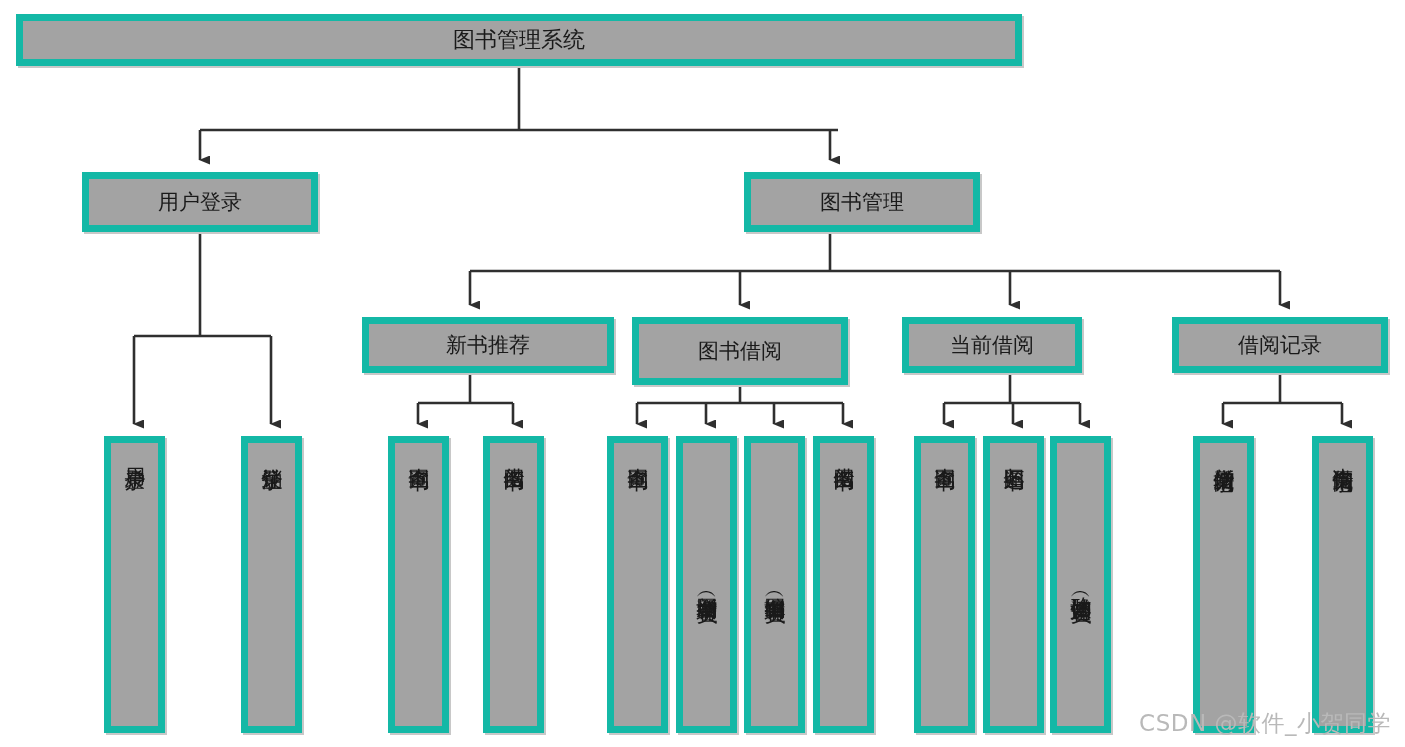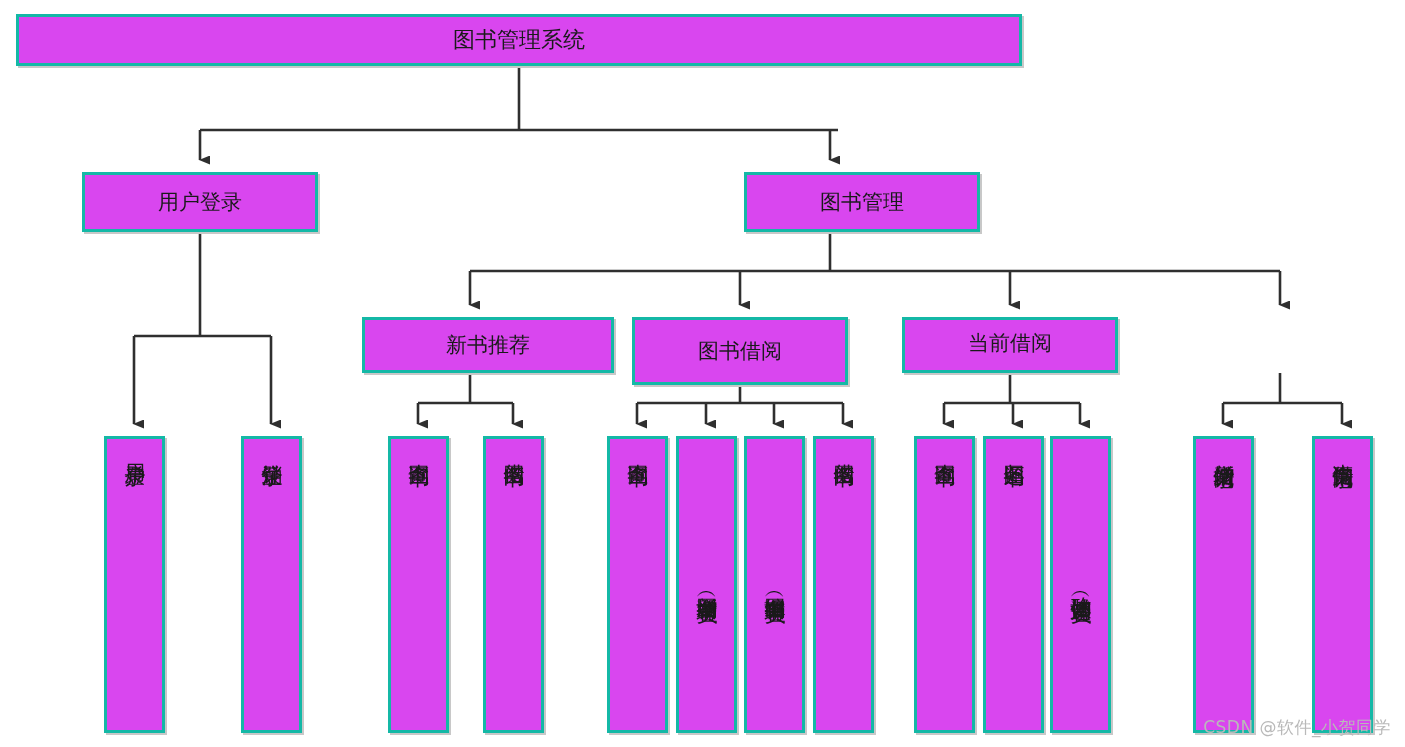--- a/index.html
+++ b/index.html
@@ -20,22 +20,22 @@
   #edge-layer {
     position: absolute;
     left: 0;
     top: 0;
     width: 1405px;
     height: 747px;
   }
   .node {
     position: absolute;
     box-sizing: border-box;
-    background: #d946ef;
-    border: 3px solid #14b8a6;
+    background: #a3a3a3;
+    border: 7px solid #14b8a6;
     box-shadow: 2px 2px 0 0 #c8c8c8;
     display: flex;
     align-items: center;
     justify-content: center;
     color: #1a1a1a;
   }
   .node .label {
     display: block;
     text-align: center;
     line-height: 1.18;
@@ -61,21 +61,21 @@
   }
   
   .node.vertical.centered {
     align-items: center;
     padding-top: 0;
   }
   #watermark {
     position: absolute;
     right: 14px;
     bottom: 8px;
-    font-size: 17px;
+    font-size: 23px;
     color: #b9b9b9;
     white-space: nowrap;
     letter-spacing: 0.5px;
   }
 </style>
 </head>
 <body>
 
 <div id="diagram-root">
 
@@ -140,22 +140,25 @@
   <div class="node horizontal" id="node-l1-1" style="left: 712px; top: 172px; width: 236px; height: 60px; margin-left: 32px;">
     <span class="label">图书管理</span>
   </div>
 
   <div class="node horizontal" id="node-l2-0" style="left: 362px; top: 317px; width: 252px; height: 56px;">
     <span class="label">新书推荐</span>
   </div>
   <div class="node horizontal" id="node-l2-1" style="left: 632px; top: 317px; width: 216px; height: 68px;">
     <span class="label">图书借阅</span>
   </div>
-  <div class="node horizontal" id="node-l2-2" style="left: 902px; top: 317px; width: 216px; height: 56px; font-family: Liberation Mono, monospace;">
+  <div class="node horizontal" id="node-l2-2" style="left: 902px; top: 317px; width: 180px; height: 56px;">
     <span class="label">当前借阅</span>
+  </div>
+  <div class="node horizontal" id="node-l2-3" style="left: 1172px; top: 317px; width: 216px; height: 56px;">
+    <span class="label">借阅记录</span>
   </div>
 
   <div class="node vertical" id="node-l3-0" style="left: 104px; top: 436px; width: 61px; height: 297px;">
     <span class="label">用户登录</span>
   </div>
   <div class="node vertical" id="node-l3-1" style="left: 241px; top: 436px; width: 61px; height: 297px;">
     <span class="label">注销登录</span>
   </div>
   <div class="node vertical" id="node-l3-2" style="left: 388px; top: 436px; width: 61px; height: 297px;">
     <span class="label">查询图书</span>

